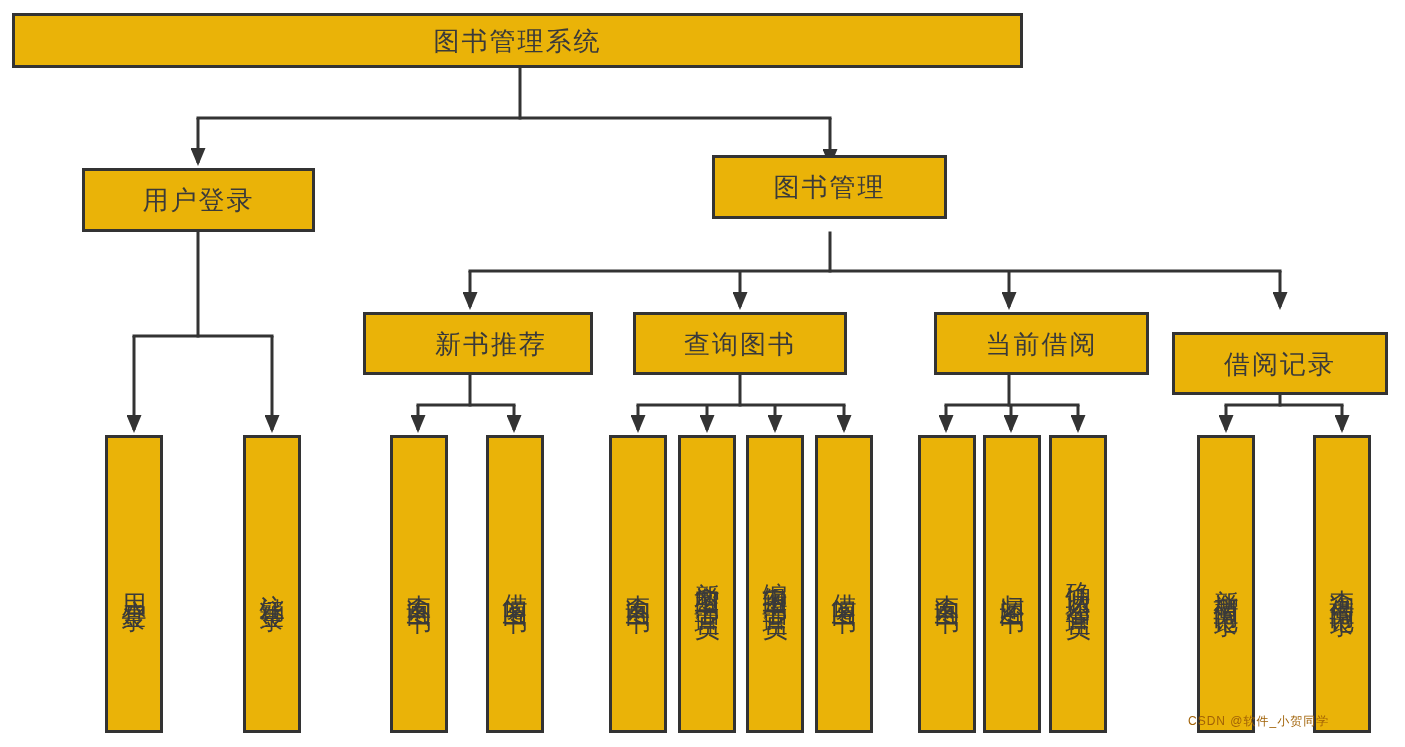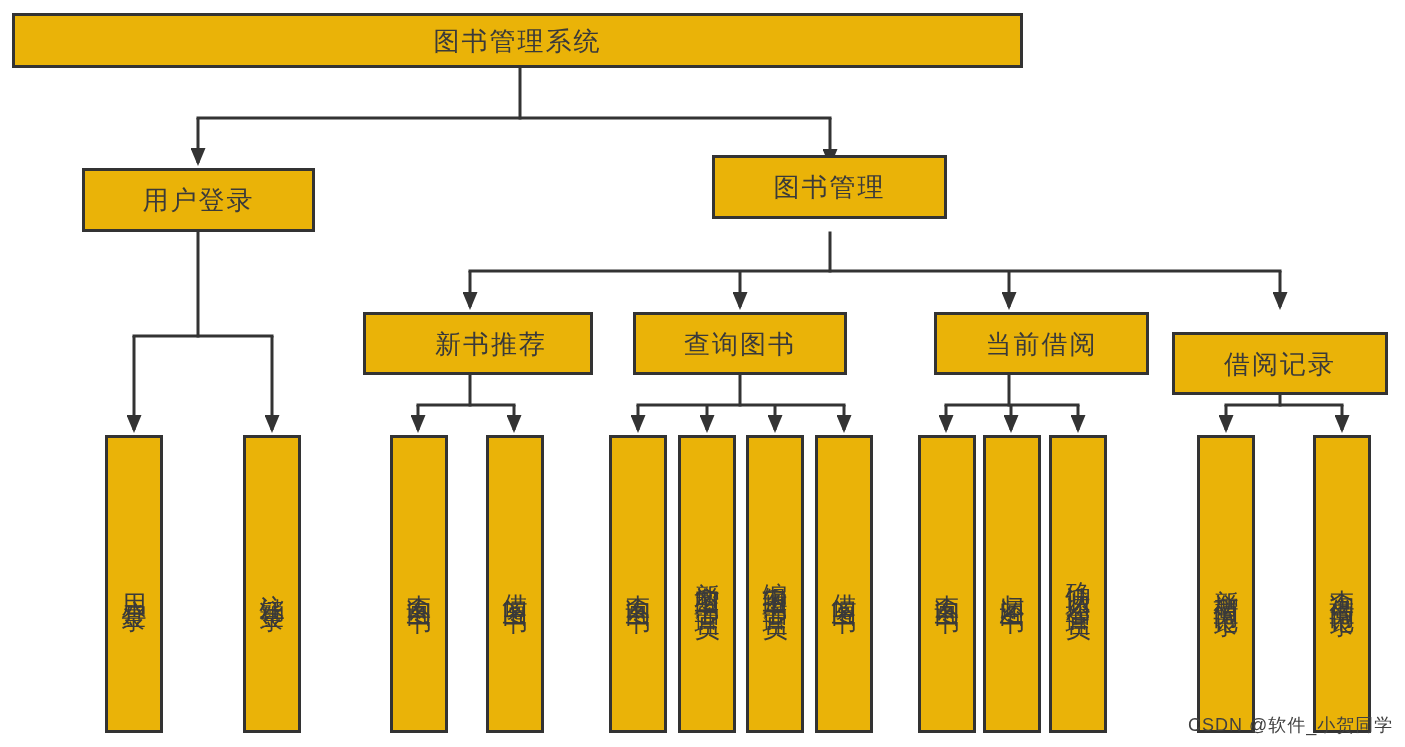--- a/index.html
+++ b/index.html
@@ -74,23 +74,23 @@
   .leaf-8  { left: 815px; }
   .leaf-9  { left: 918px; }
   .leaf-10 { left: 983px; }
   .leaf-11 { left: 1049px; }
   .leaf-12 { left: 1197px; }
   .leaf-13 { left: 1313px; }
   .watermark {
     position: absolute;
     left: 1188px;
     top: 713px;
-    font-size: 18px;
+    font-size: 12px;
     letter-spacing: 1px;
-    color: #404040;
+    color: #a16207;
     white-space: nowrap;
     z-index: 5;
   }
 </style>
 </head>
 <body>
 
 <svg id="connectors" xmlns="http://www.w3.org/2000/svg" width="1405" height="747" viewBox="0 0 1405 747">
   <defs>
     <marker id="arrow" viewBox="0 0 12 10" refX="10" refY="5" markerWidth="6" markerHeight="5" orient="auto" markerUnits="strokeWidth">

